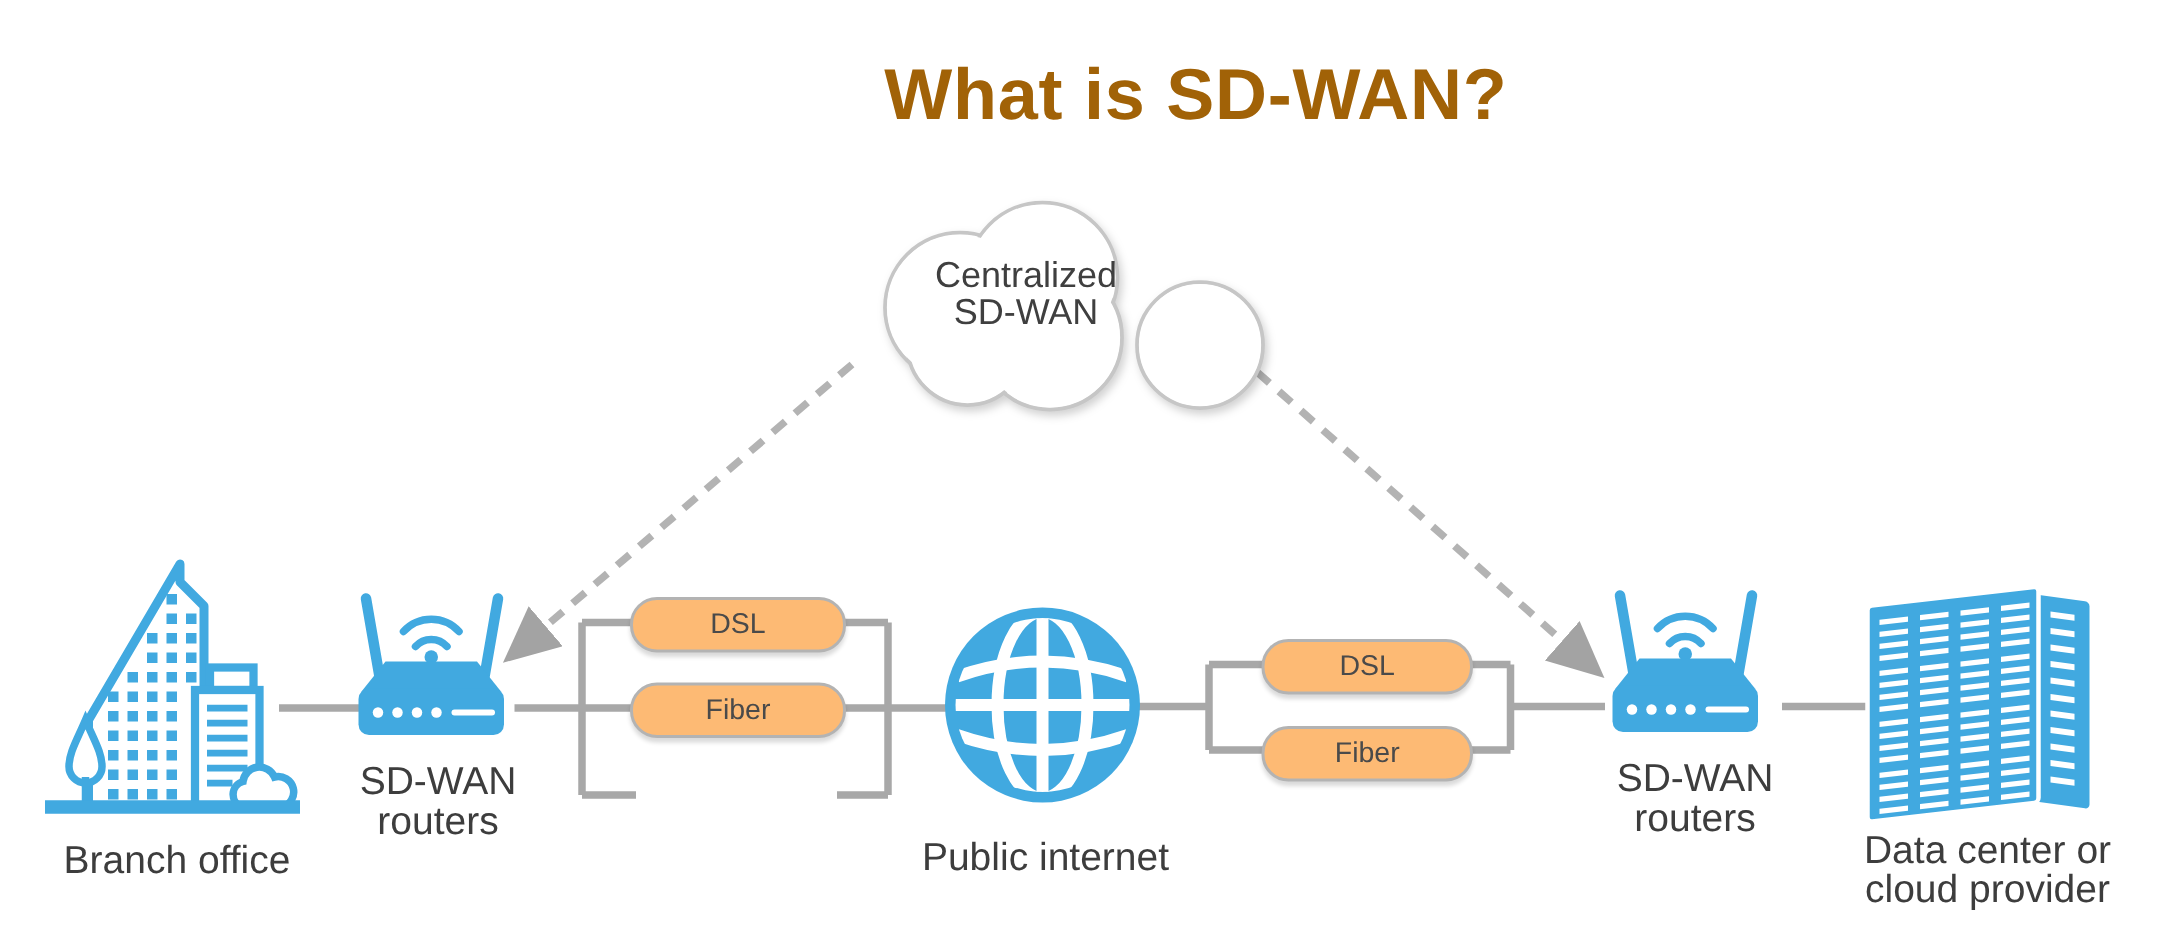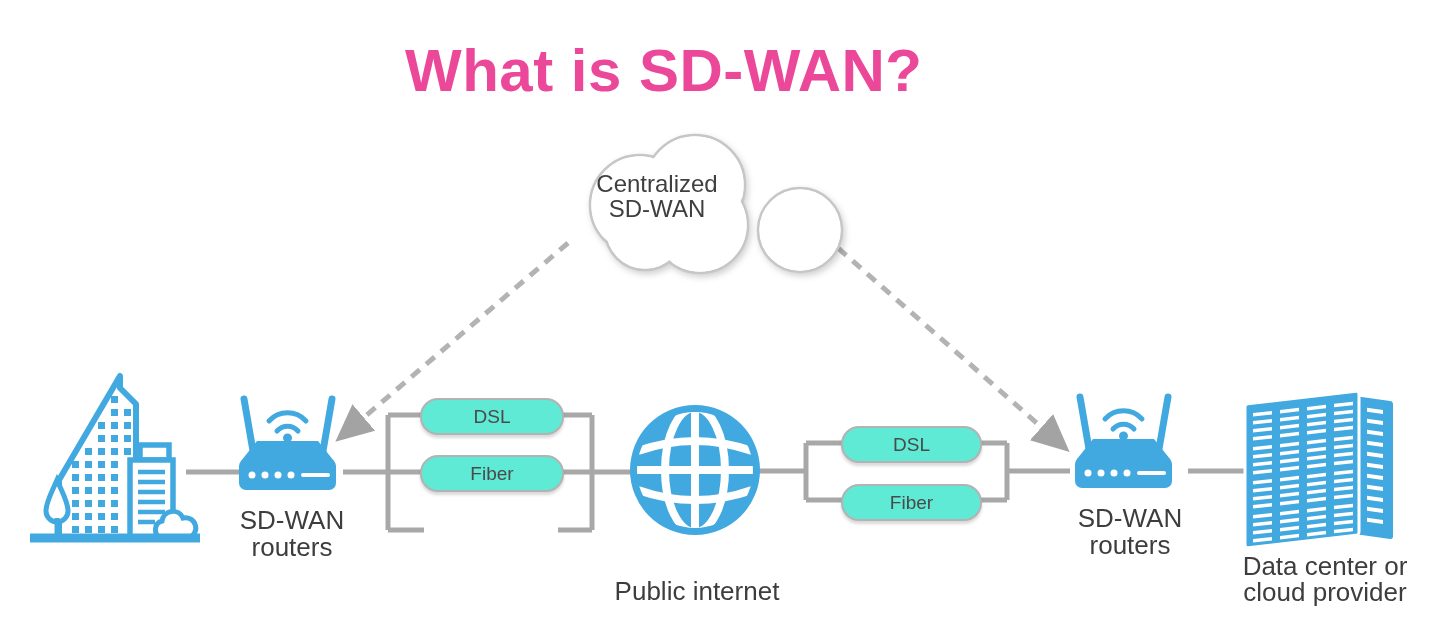--- a/index.html
+++ b/index.html
@@ -1,24 +1,24 @@
 <!DOCTYPE html>
 <html><head>
 <meta charset="utf-8">
 <style>
   html,body{margin:0;padding:0;background:#fff;}
   .canvas{position:relative;width:1440px;height:629px;background:#ffffff;overflow:hidden;
           font-family:"Liberation Sans",sans-serif;color:#3d3d3d;}
   .abs{position:absolute;}
-  .title{left:405px;top:36px;width:600px;text-align:left;font-size:60px;font-weight:800;
-         color:#ec4899;letter-spacing:0.5px;z-index:4;}
+  .title{left:405px;top:36px;width:600px;text-align:right;font-size:48px;font-weight:800;
+         color:#a16207;letter-spacing:0.5px;z-index:4;}
   .node-label{font-size:26px;color:#3d3d3d;text-align:center;line-height:27px;z-index:4;}
-  .cloud-text{left:572px;top:172px;width:170px;text-align:center;font-size:24px;line-height:24.5px;
+  .cloud-text{left:599px;top:172px;width:170px;text-align:center;font-size:24px;line-height:24.5px;
               color:#3f3f3f;z-index:6;}
-  .pill{position:absolute;height:33px;background:#5eead4;border:2px solid #b3b3b3;border-radius:18px;
+  .pill{position:absolute;height:33px;background:#fdba74;border:2px solid #b3b3b3;border-radius:18px;
         box-shadow:0 3px 3px rgba(0,0,0,0.15);z-index:3;display:flex;align-items:center;justify-content:center;
         font-size:19px;color:#4a4a4a;}
   .icon-layer{z-index:2;}
   .overlay{left:0;top:0;z-index:1;}
   .cloud-layer{z-index:5;filter:drop-shadow(2px 3px 3px rgba(0,0,0,0.18));}
 </style>
 </head>
 <body>
 
 <div class="canvas">
@@ -124,20 +124,21 @@
     <g stroke="#41a9e0" stroke-width="4.5" fill="none">
       <path d="M110,104 H137 M110,114 H137 M110,124 H137 M110,134 H137 M110,144 H137 M110,154 H127"></path>
     </g>
     <g stroke="#41a9e0" fill="#ffffff">
       <path d="M29,112 C23,126 18,134 18,143 a11,11 0 0 0 22,0 C40,134 35,126 29,112 Z" stroke-width="5"></path>
       <path d="M29,150 V170" stroke-width="5"></path>
       <path d="M133,170 a9,9 0 0 1 1,-17 a11,11 0 0 1 21,-3 a9,9 0 0 1 5,20 Z" stroke-width="5"></path>
     </g>
     <path d="M2,170 H172" stroke="#41a9e0" stroke-width="9" fill="none"></path>
   </svg>
+  <div class="abs node-label" style="left:8px;top:560px;width:220px;">Branch office</div>
 
   <svg class="abs icon-layer" style="left:237px;top:391px;" width="108" height="112" viewBox="0 0 108 112">
     <g stroke="#41a9e0" stroke-width="7" stroke-linecap="round">
       <path d="M16,60 L7,8" fill="none"></path>
       <path d="M86,60 L95,8" fill="none"></path>
     </g>
     <g stroke="#41a9e0" stroke-width="5" fill="none" stroke-linecap="round">
       <path d="M40,40 a14,14 0 0 1 21,0"></path>
       <path d="M32,30 a25,25 0 0 1 37,0"></path>
     </g>
@@ -172,21 +173,21 @@
     </defs>
     <circle cx="67" cy="67" r="65" fill="#41a9e0"></circle>
     <g clip-path="url(#globeclip)" stroke="#ffffff" stroke-width="8" fill="none">
       <ellipse cx="67" cy="67" rx="30" ry="62"></ellipse>
       <path d="M67,2 V132"></path>
       <path d="M4,67 H130"></path>
       <path d="M10,48 Q67,28 124,48"></path>
       <path d="M10,87 Q67,107 124,87"></path>
     </g>
   </svg>
-  <div class="abs node-label" style="left:587px;top:558px;width:220px;margin-top:20px;">Public internet</div>
+  <div class="abs node-label" style="left:587px;top:558px;width:220px;">Public internet</div>
 
   <div class="pill" style="left:841px;top:426px;width:137px;">
     <span>DSL</span>
   </div>
   <div class="pill" style="left:841px;top:484px;width:137px;">
     <span>Fiber</span>
   </div>
 
   <svg class="abs icon-layer" style="left:1073px;top:389px;" width="108" height="112" viewBox="0 0 108 112">
     <g stroke="#41a9e0" stroke-width="7" stroke-linecap="round">

